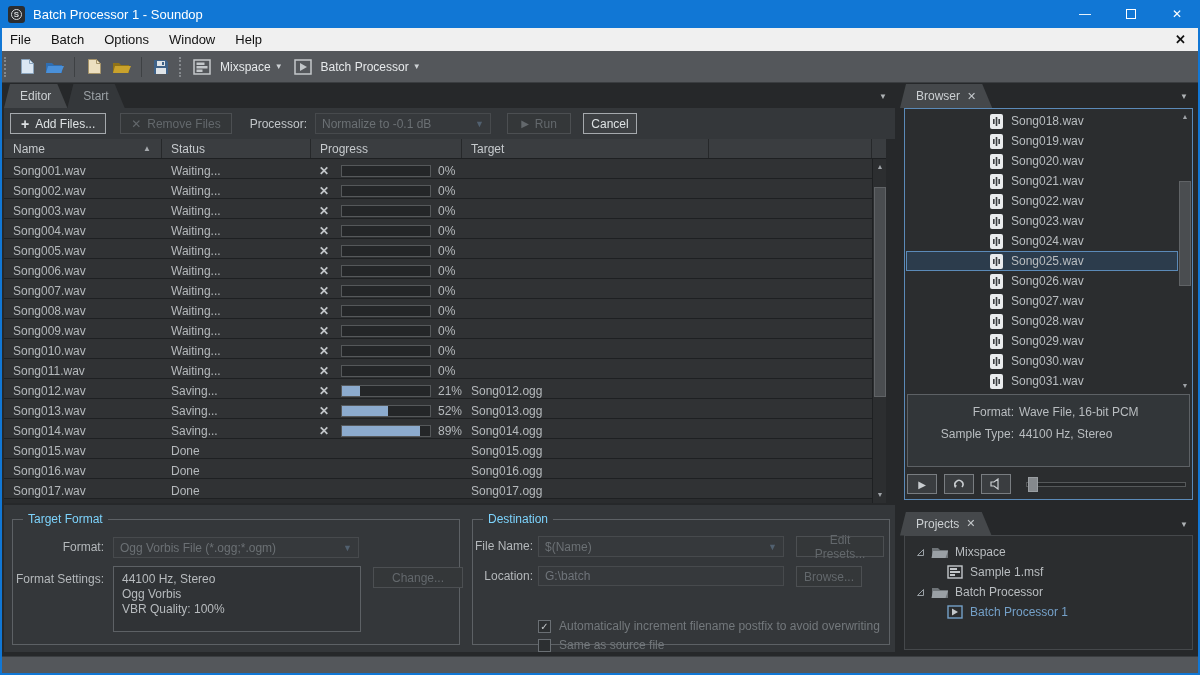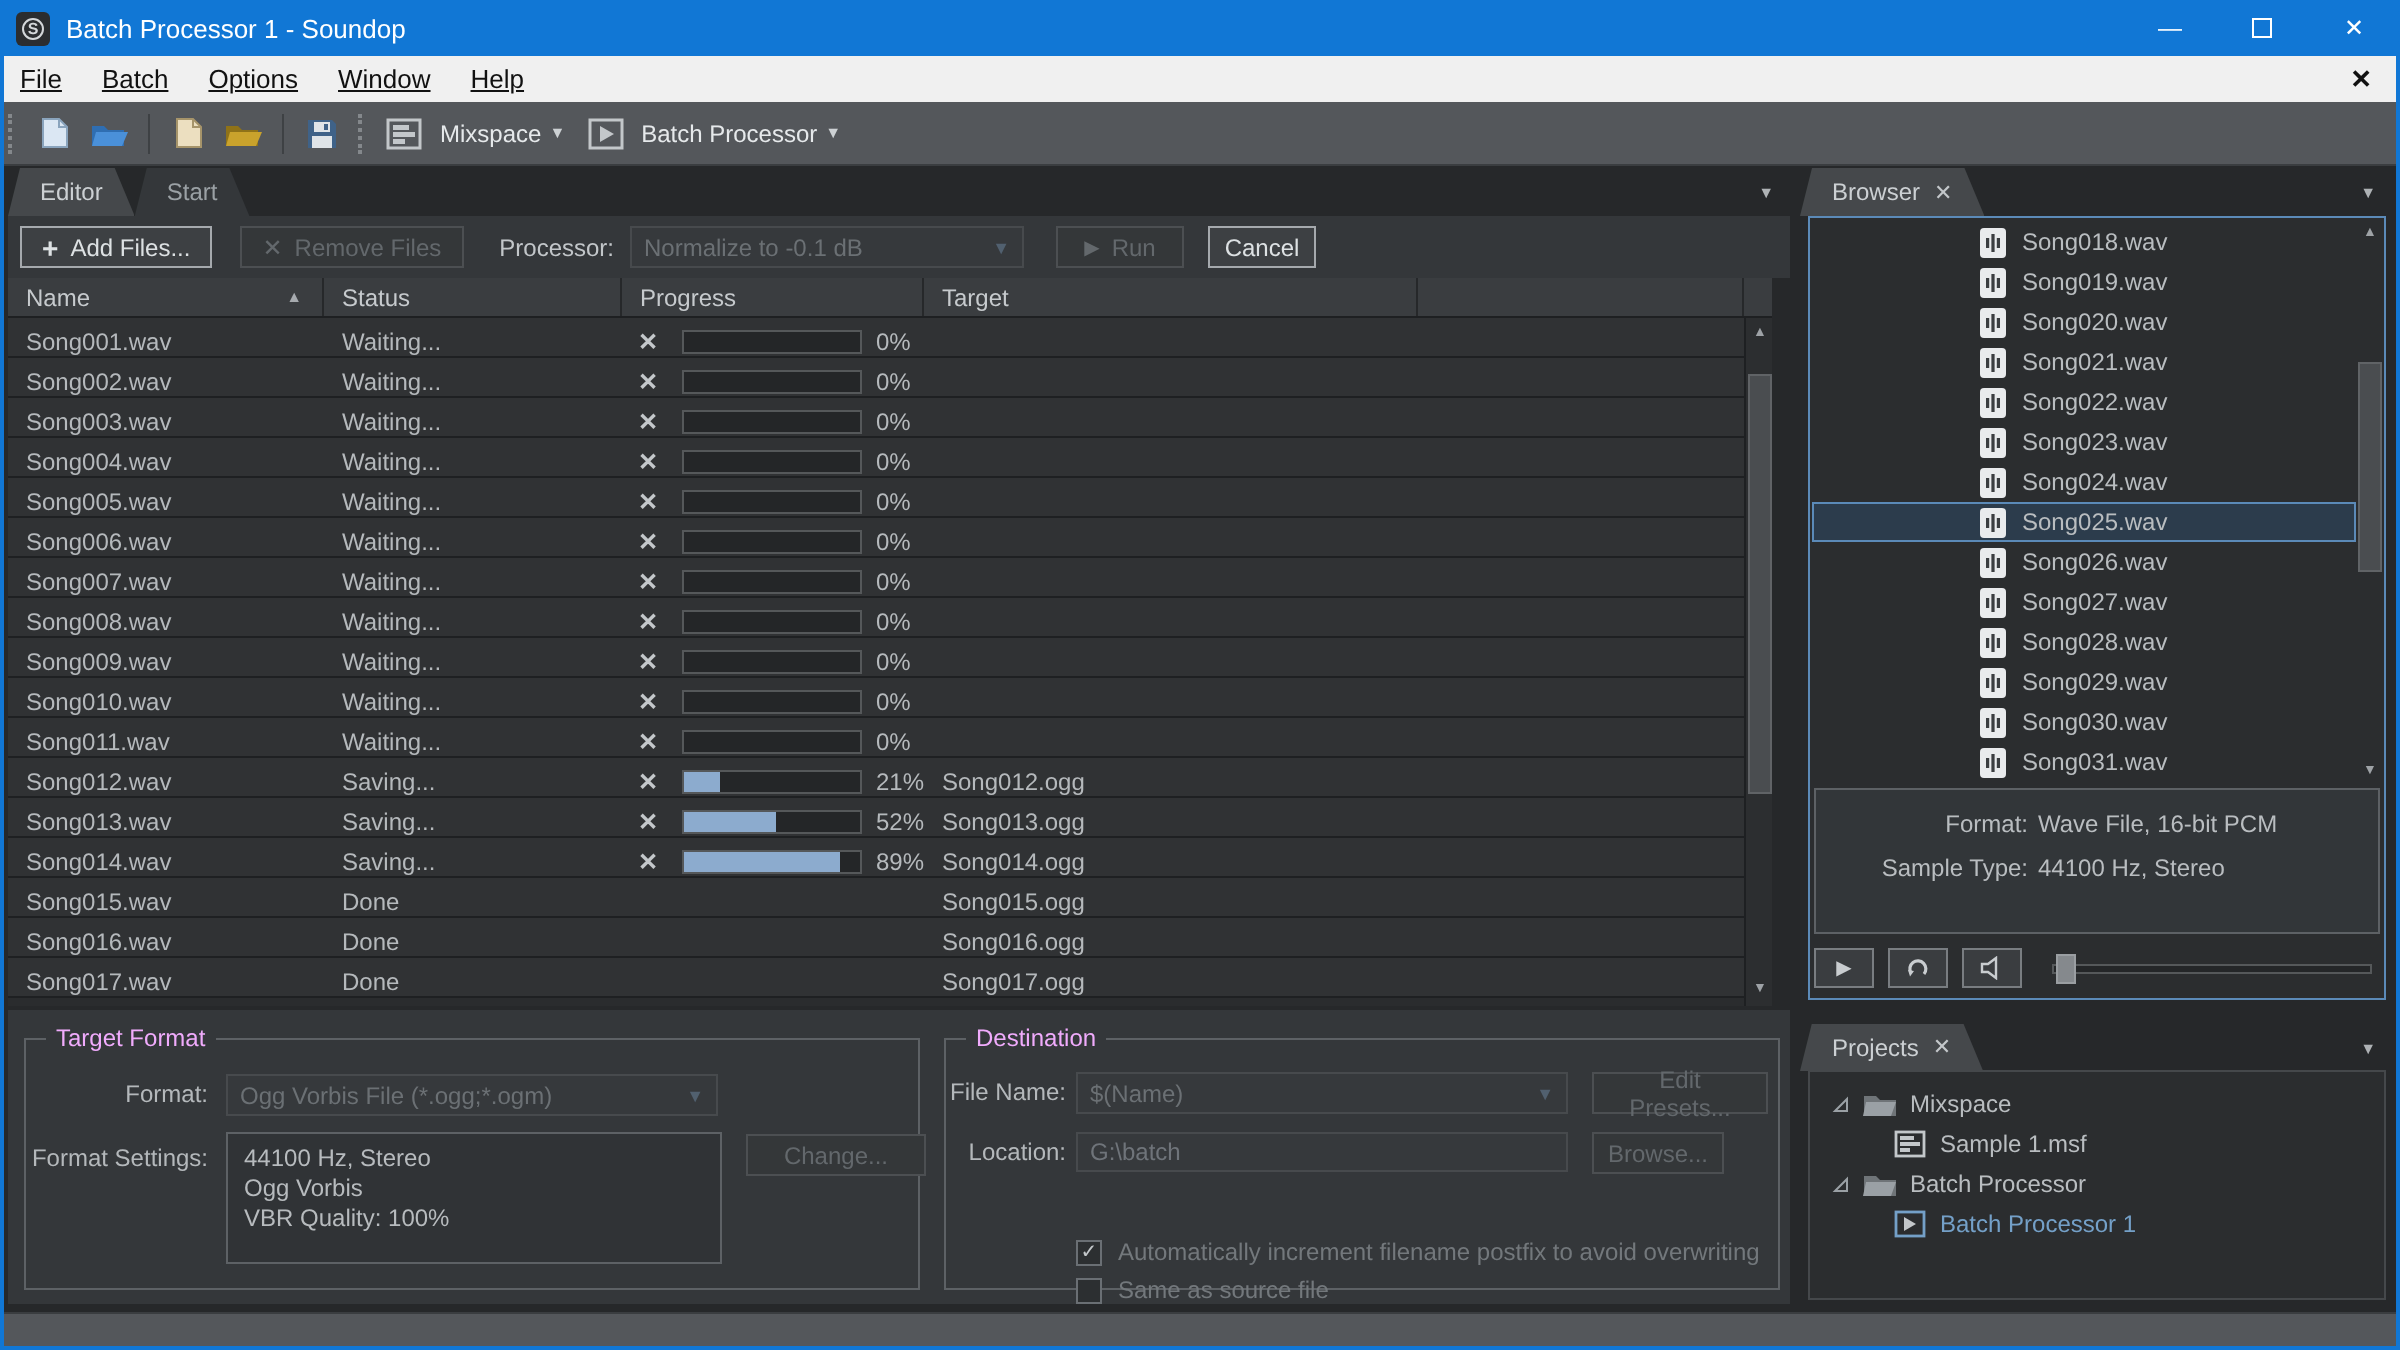--- a/index.html
+++ b/index.html
@@ -18,21 +18,21 @@
     font-size:8px; line-height:9px; text-align:center; color:#d4d7da; font-weight:bold; }
   #win-controls { margin-left:auto; display:flex; height:28px; }
   .win-btn { width:46px; height:28px; display:flex; align-items:center; justify-content:center;
     color:#fff; font-size:12px; }
   .win-max { font-size:10px; }
   .win-max i { display:block; width:10px; height:10px; border:1px solid #fff; }
 
   
   #menubar { left:0; top:28px; width:1200px; height:23px; background:#f0f0f0;
     display:flex; align-items:center; color:#111; font-size:13px; }
-  .menu-item { padding:0 10px; height:23px; display:flex; align-items:center;text-decoration:underline; }
+  .menu-item { padding:0 10px; height:23px; display:flex; align-items:center; }
   #menu-close { margin-left:auto; margin-right:14px; color:#111; font-weight:bold; font-size:13px; }
 
   
   #toolbar { left:0; top:51px; width:1200px; height:32px; background:#54575b;
     display:flex; align-items:center; border-bottom:1px solid #3a3d40; }
   .grip { width:3px; height:20px; border-left:2px dotted #84888c; margin:0 6px 0 4px; }
   .tb-icon { width:22px; height:22px; margin:0 3px; display:flex; align-items:center; justify-content:center; }
   .tb-sep { width:1px; height:20px; background:#3e4144; margin:0 5px; }
   .tb-label { color:#e6e9eb; margin:0 2px 0 4px; font-size:12px; }
   .tb-arrow { color:#cdd1d4; font-size:8px; margin:0 6px 0 2px; }
@@ -93,21 +93,21 @@
     background:#2c2e30; border-left:1px solid #1e2022; }
   .sb-arrow { position:absolute; left:0; width:14px; height:12px; font-size:7px;
     color:#9ea2a6; text-align:center; line-height:12px; }
   .sb-thumb { position:absolute; left:1px; width:12px; background:#4a4d50;
     border:1px solid #606366; }
 
   
   #bottom-area { left:4px; top:505px; width:891px; height:147px; background:#34373a; }
   .groupbox { position:absolute; border:1px solid #5d6165; }
   .groupbox .legend { position:absolute; top:-8px; left:10px; background:#34373a;
-    padding:0 5px; color:#f0abfc; }
+    padding:0 5px; color:#7dd3fc; }
   .form-label { position:absolute; text-align:right; color:#b4b8bb; }
   .input { position:absolute; height:20px; background:#36393c; border:1px solid #474a4d;
     color:#6f747a; display:flex; align-items:center; padding:0 6px; }
   .settings-box { position:absolute; background:#303336; border:1px solid #5d6165;
     color:#b7bbbe; padding:5px 8px; line-height:15px; }
   .checkbox-row { position:absolute; display:flex; align-items:center; gap:8px; color:#73787c; }
   .cb { width:13px; height:13px; border:1px solid #6a6f74; background:#2c2f31;
     display:flex; align-items:center; justify-content:center; font-size:10px; color:#c3c7ca; }
 
   
@@ -251,21 +251,21 @@
     <button class="btn">
       <span class="glyph-plus">+</span>
       <span>Add Files...</span>
     </button>
     <span style="width:14px"></span>
     <button class="btn disabled">
       <span>✕</span>
       <span>Remove Files</span>
     </button>
     <span class="field-label">Processor:</span>
-    <span class="dropdown disabled" style="width:197px;">
+    <span class="dropdown disabled" style="width:176px;">
       <span>Normalize to -0.1 dB</span>
       <span class="dd-arrow">▼</span>
     </span>
     <span style="width:16px"></span>
     <button class="btn disabled" style="width:64px">
       <span style="font-size:10px">▶</span>
       <span>Run</span>
     </button>
     <span style="width:12px"></span>
     <button class="btn" style="width:54px">

